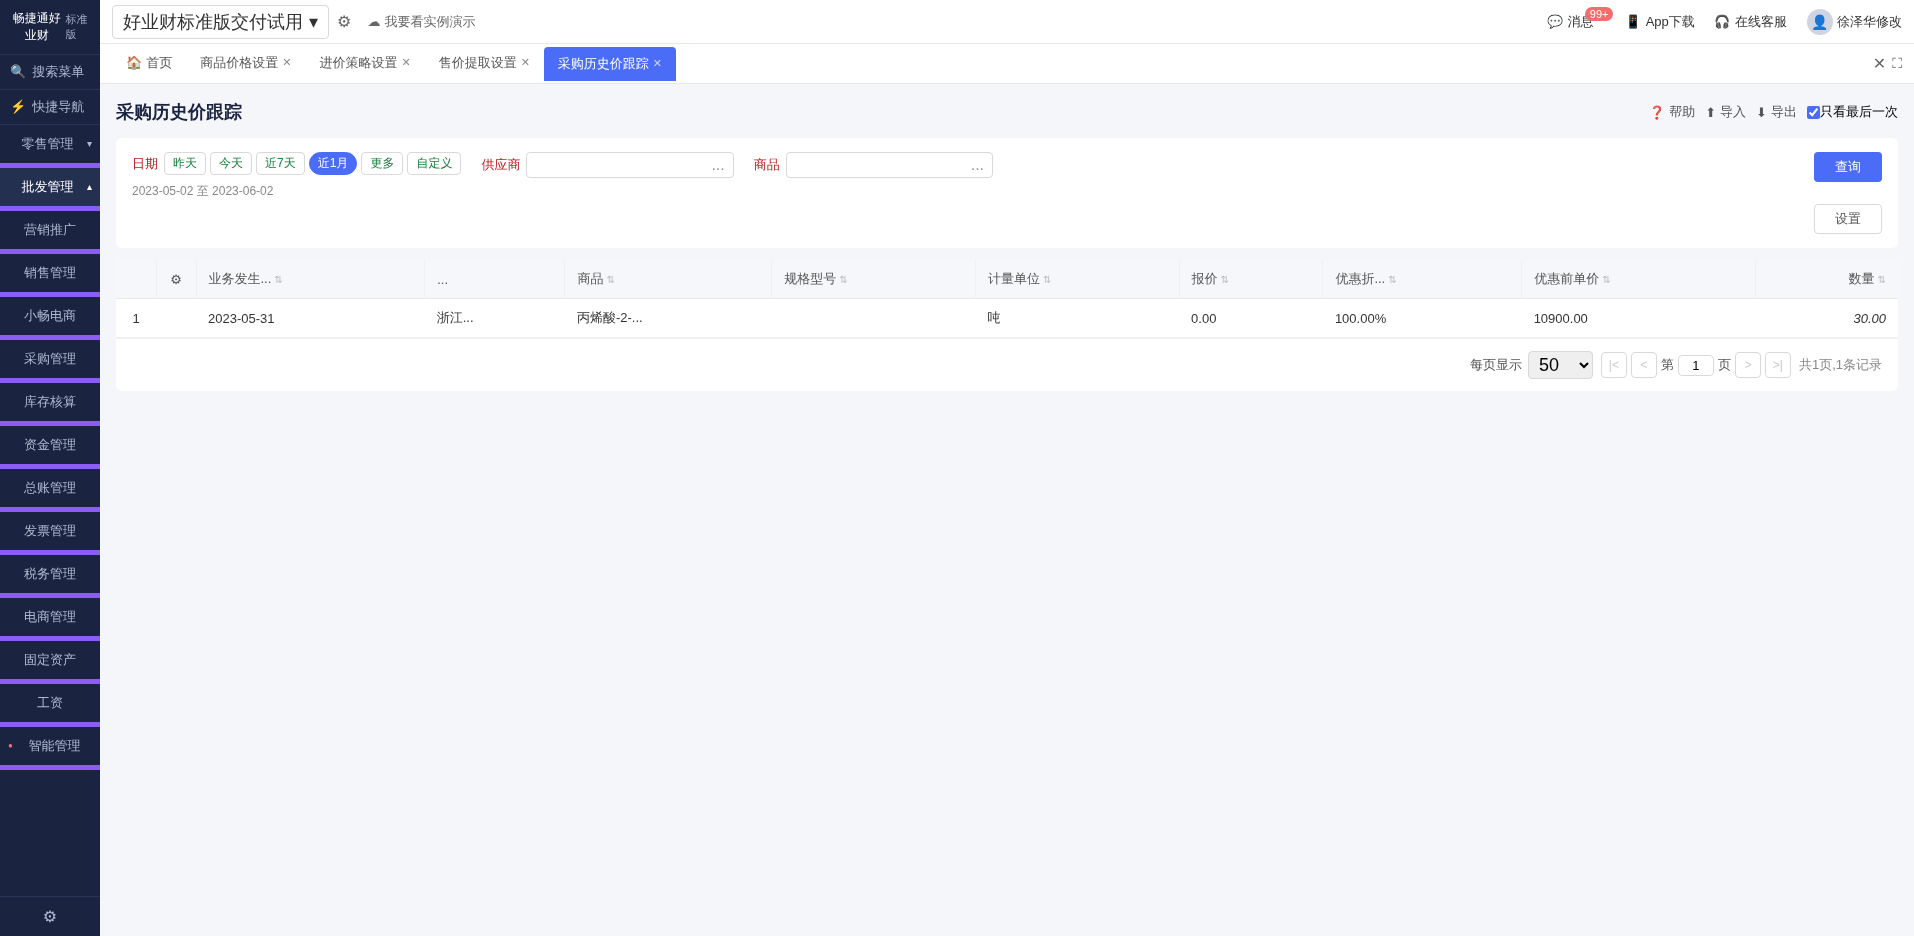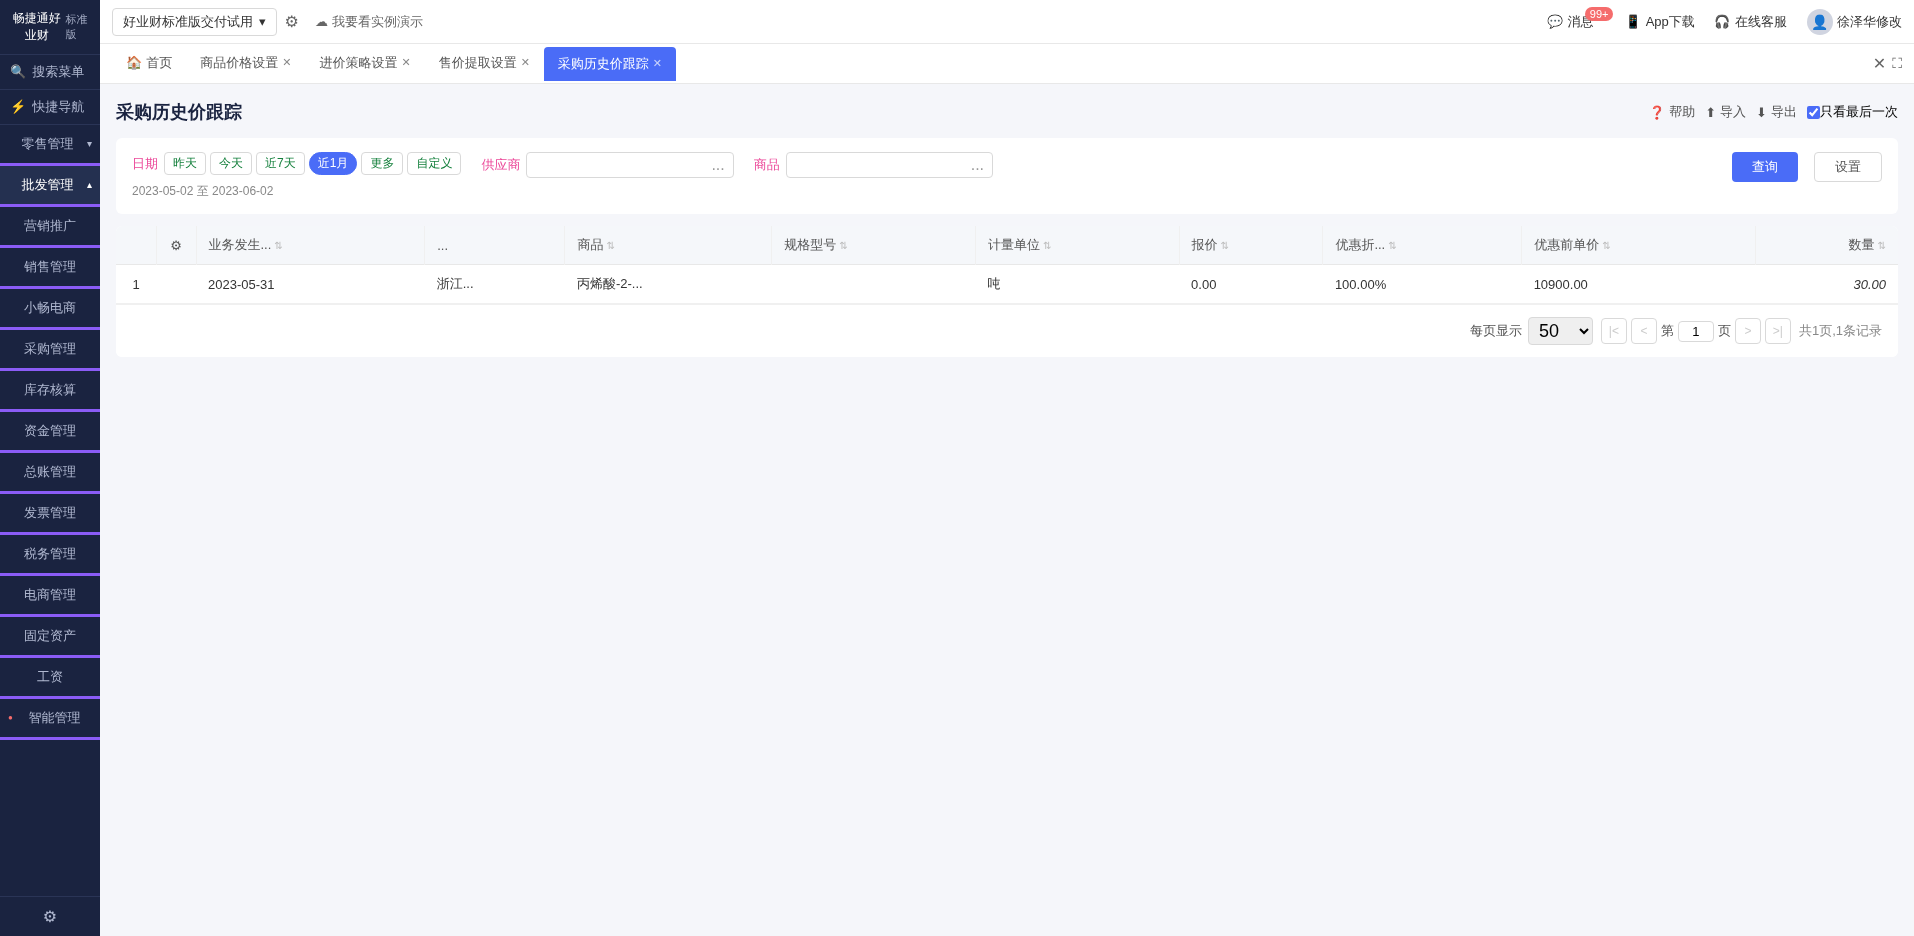--- a/index.html
+++ b/index.html
@@ -52,21 +52,21 @@
       border-bottom: 1px solid #2a3456;
     }
     .sidebar-item {
       padding: 10px 8px;
       display: flex;
       align-items: center;
       justify-content: space-between;
       cursor: pointer;
       color: #b0b8d0;
       font-size: 13px;
-      border-bottom: 3px solid #8b5cf6;
+      border-bottom: 5px solid #8b5cf6;
     }
     .sidebar-item.active { background: #243050; color: #fff; }
     .sidebar-item-label { flex: 1; text-align: center; }
     .sidebar-arrow { font-size: 10px; }
     .sidebar-bottom {
       margin-top: auto;
       padding: 10px;
       display: flex;
       justify-content: center;
       border-top: 1px solid #2a3456;
@@ -93,21 +93,21 @@
       flex-shrink: 0;
     }
     .topbar-select {
       display: flex;
       align-items: center;
       gap: 6px;
       padding: 4px 10px;
       border: 1px solid #d9d9d9;
       border-radius: 4px;
       cursor: pointer;
-      font-size: 13px;
+      font-size: 18px;
       color: #333;
       background: #fff;
     }
     .topbar-settings {
       margin-left: 8px;
       cursor: pointer;
       color: #666;
       font-size: 16px;
     }
     .topbar-demo {
@@ -267,21 +267,21 @@
       align-items: flex-start;
       gap: 20px;
       flex-wrap: wrap;
     }
     .filter-group {
       display: flex;
       align-items: center;
       gap: 6px;
     }
     .filter-label {
-      color: #ec4899;
+      color: #b91c1c;
       font-size: 13px;
       white-space: nowrap;
     }
     .date-buttons {
       display: flex;
       align-items: center;
       gap: 4px;
       flex-wrap: wrap;
     }
     .date-btn {
@@ -321,22 +321,22 @@
       color: #333;
     }
     .filter-dots {
       color: #999;
       cursor: pointer;
       font-size: 16px;
     }
     .filter-actions {
       margin-left: auto;
       display: flex;
-      flex-direction: row;
-      gap: 16px;
+      flex-direction: column;
+      gap: 22px;
     }
     .btn-query {
       background: #4a6cf7;
       color: #fff;
       border: none;
       border-radius: 4px;
       padding: 6px 20px;
       cursor: pointer;
       font-size: 13px;
       white-space: nowrap;

